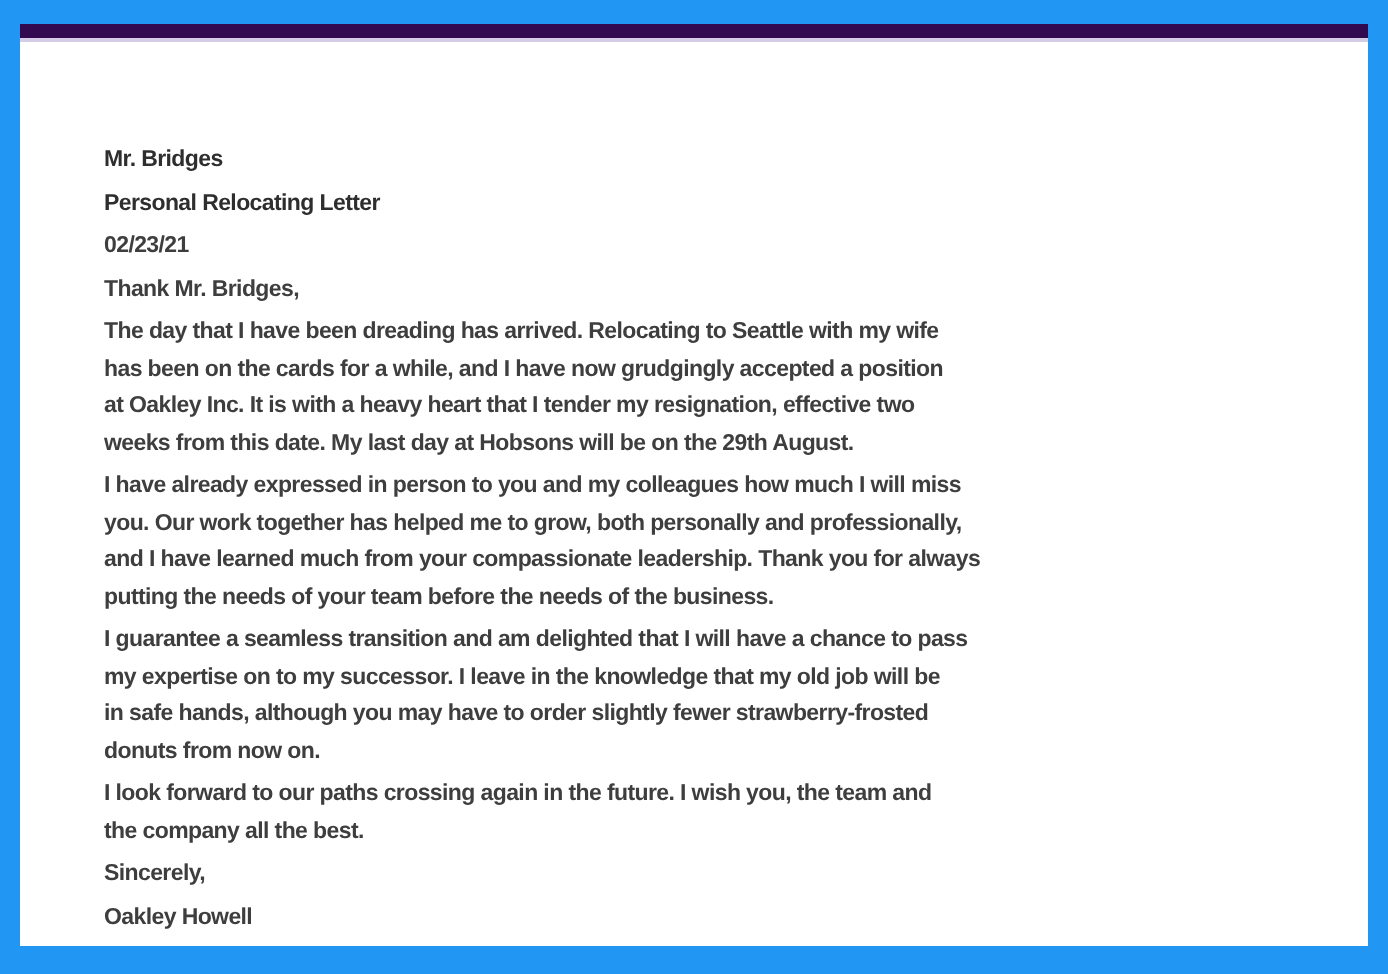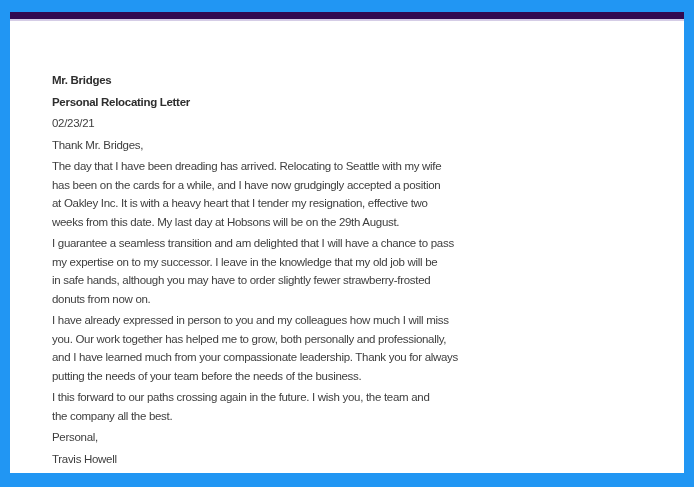--- a/index.html
+++ b/index.html
@@ -41,20 +41,21 @@
     padding: 50px 40px 16px 42px;
     box-sizing: border-box;
     overflow: hidden;
   }
   .content p {
     margin: 0 0 3px 0;
     font-size: 11.5px;
     line-height: 18.5px;
     letter-spacing: -0.3px;
     color: #3e3e3e;
+    font-weight: bold;
   }
   .content p.heading {
     font-weight: bold;
     color: #2e2e2e;
   }
   .content p.para {
     white-space: pre-line;
   }
 </style>
 </head>
@@ -65,26 +66,26 @@
   <div class="lavender-line"></div>
   <div class="content">
     <p class="heading">Mr. Bridges</p>
     <p class="heading">Personal Relocating Letter</p>
     <p>02/23/21</p>
     <p>Thank Mr. Bridges,</p>
     <p class="para">The day that I have been dreading has arrived. Relocating to Seattle with my wife
 has been on the cards for a while, and I have now grudgingly accepted a position
 at Oakley Inc. It is with a heavy heart that I tender my resignation, effective two
 weeks from this date. My last day at Hobsons will be on the 29th August.</p>
+    <p class="para">I have already expressed in person to you and my colleagues how much I will miss
+you. Our work together has helped me to grow, both personally and professionally,
+and I have learned much from your compassionate leadership. Thank you for always
+putting the needs of your team before the needs of the business.</p>
     <p class="para">I guarantee a seamless transition and am delighted that I will have a chance to pass
 my expertise on to my successor. I leave in the knowledge that my old job will be
 in safe hands, although you may have to order slightly fewer strawberry-frosted
 donuts from now on.</p>
-    <p class="para">I have already expressed in person to you and my colleagues how much I will miss
-you. Our work together has helped me to grow, both personally and professionally,
-and I have learned much from your compassionate leadership. Thank you for always
-putting the needs of your team before the needs of the business.</p>
-    <p class="para">I this forward to our paths crossing again in the future. I wish you, the team and
+    <p class="para">I look forward to our paths crossing again in the future. I wish you, the team and
 the company all the best.</p>
-    <p>Personal,</p>
-    <p>Travis Howell</p>
+    <p>Sincerely,</p>
+    <p>Oakley Howell</p>
   </div>
 </div>
 
 </body></html>

